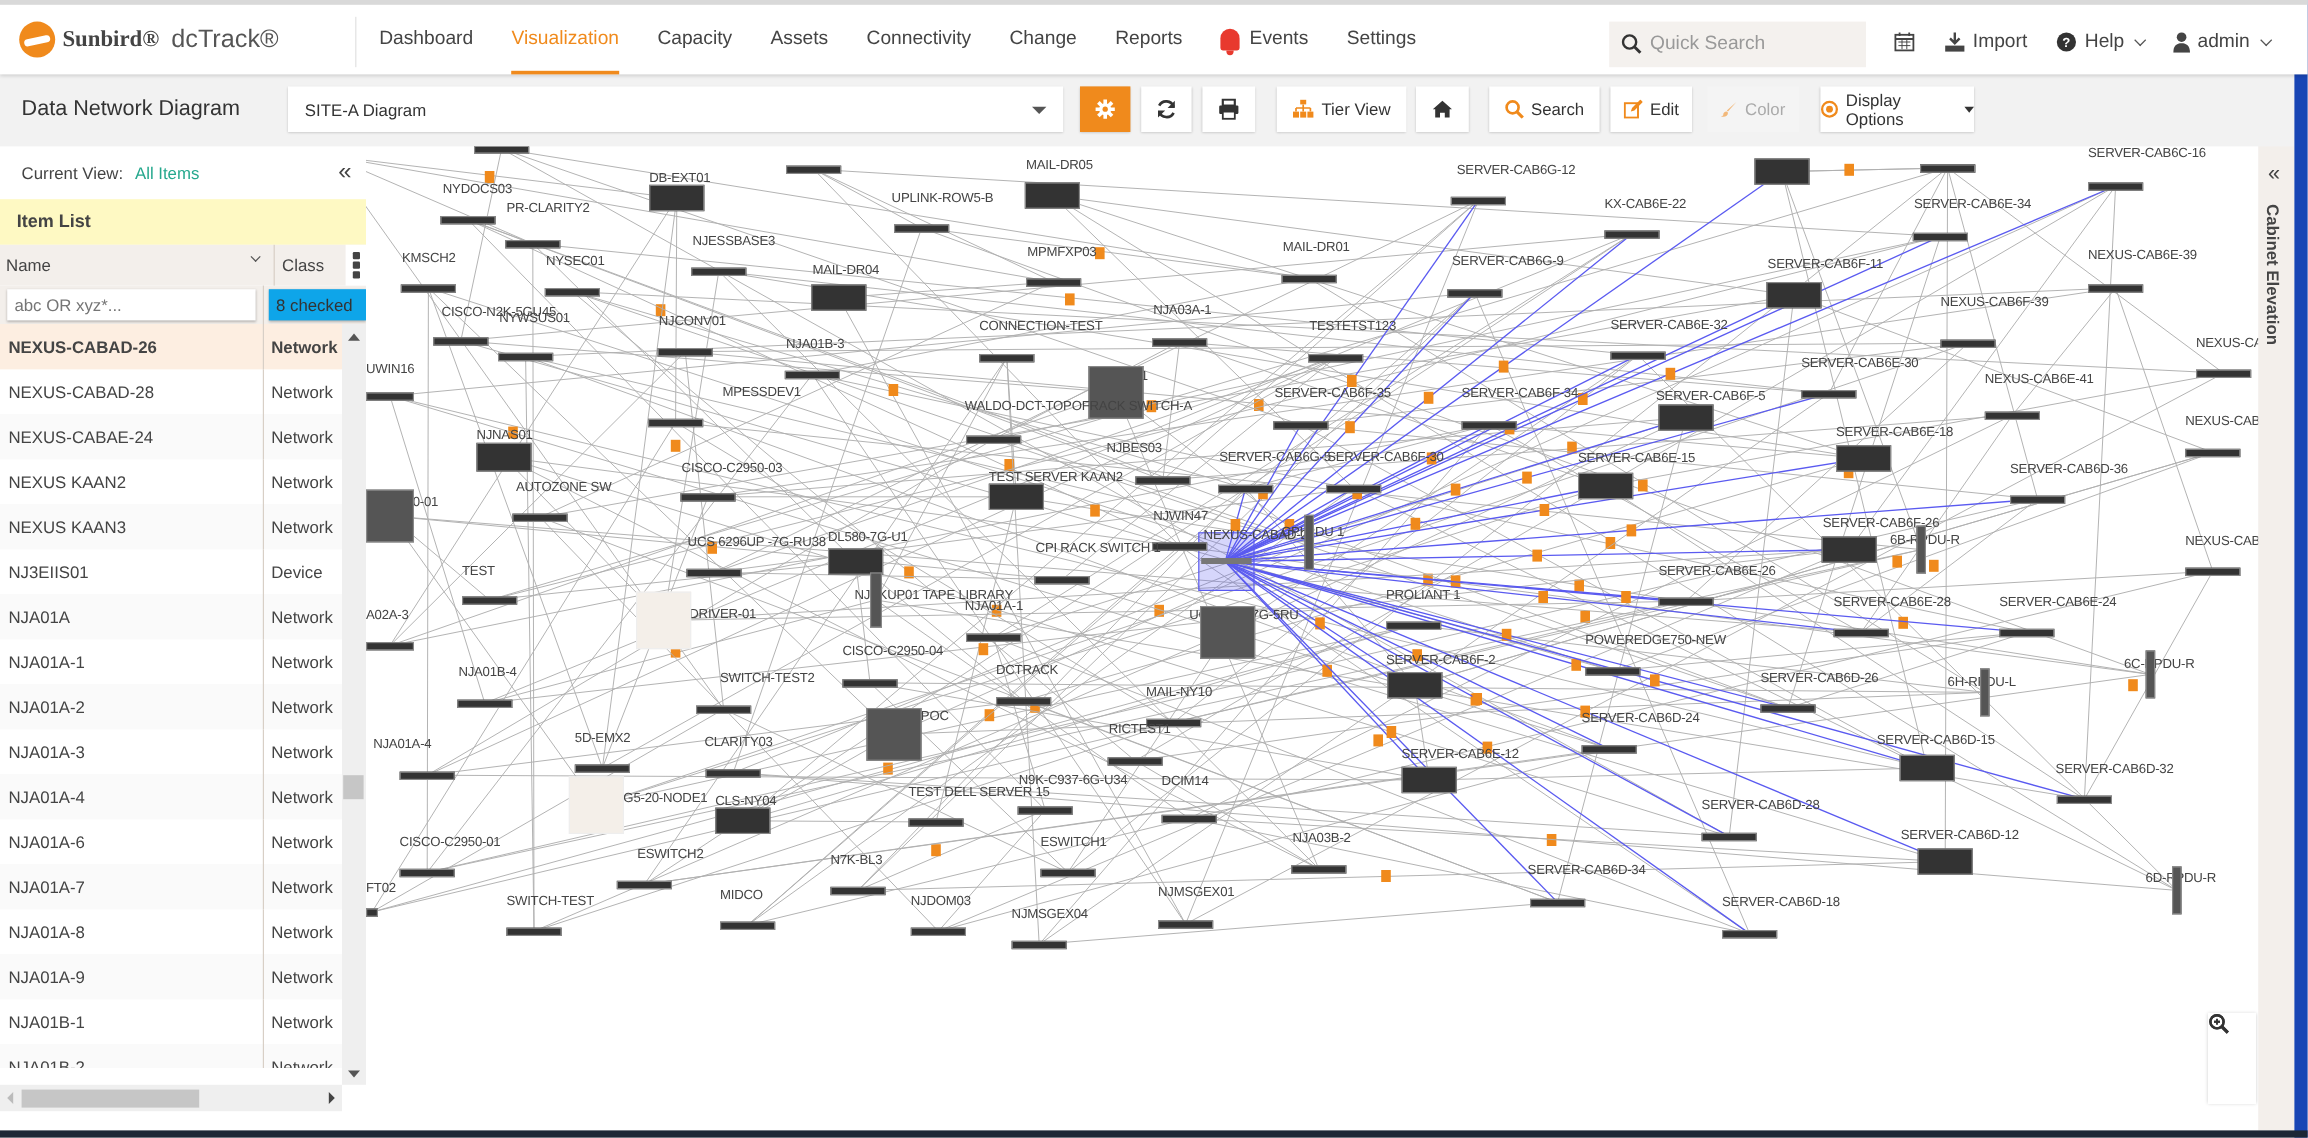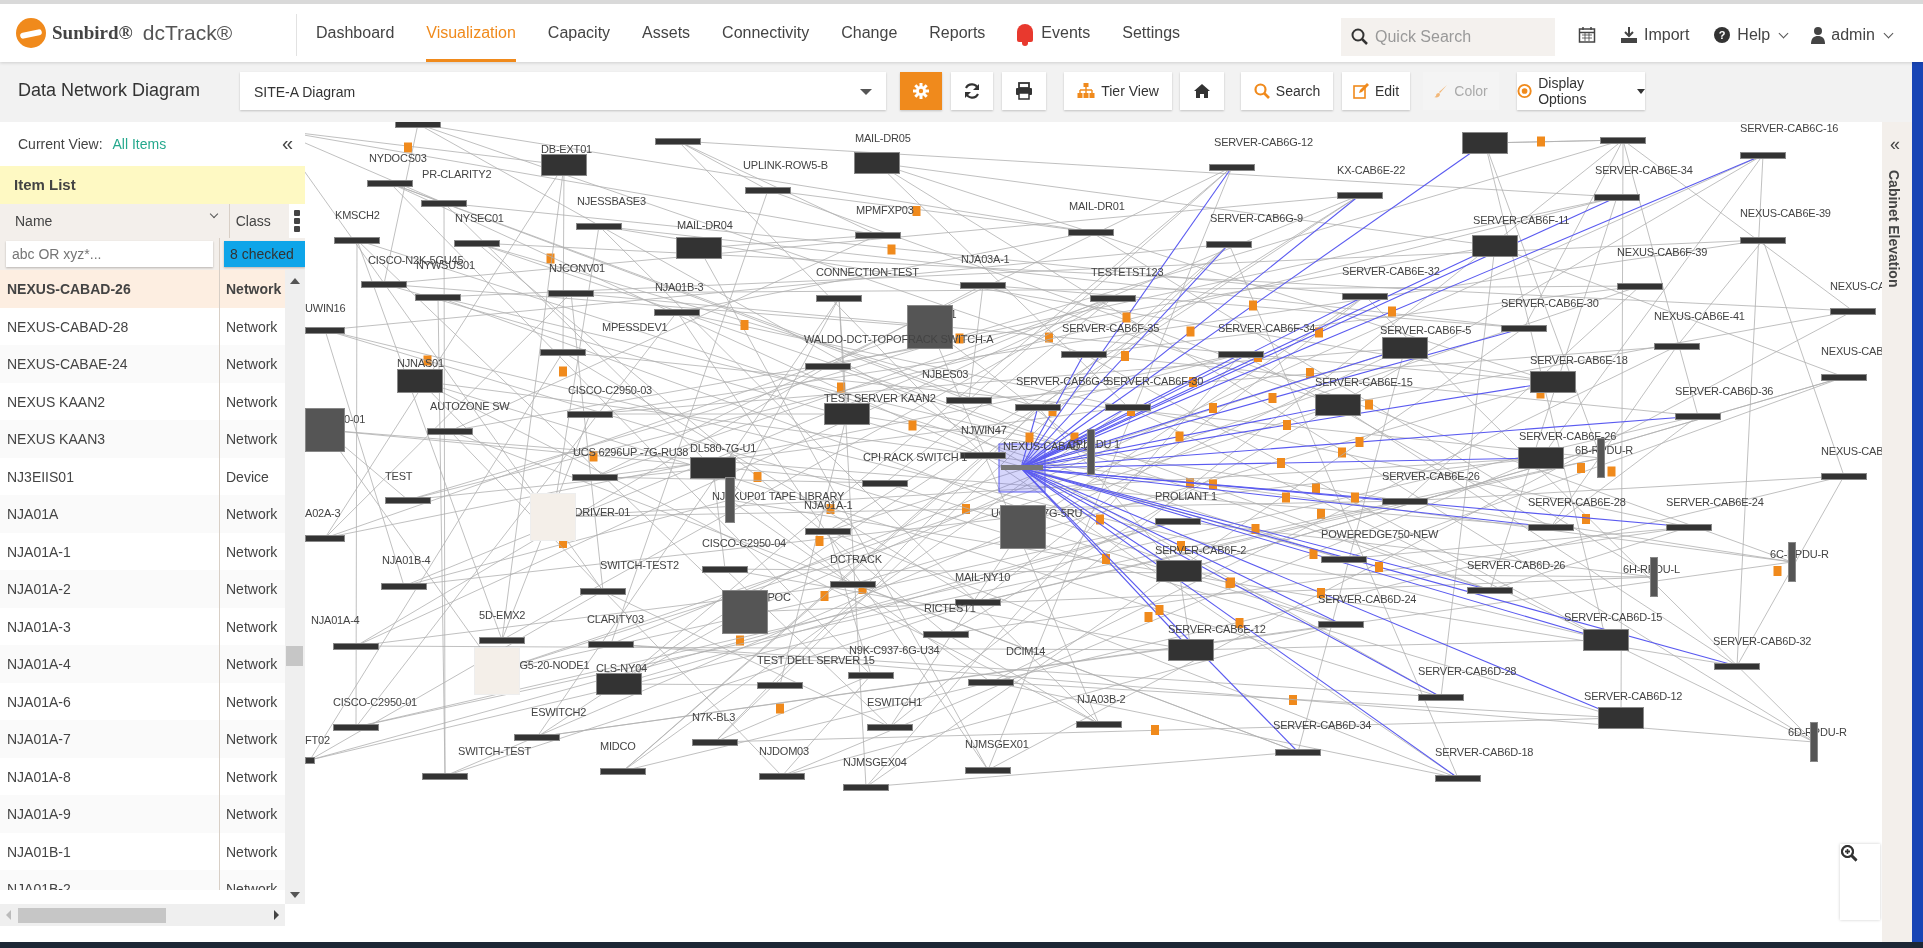--- a/index.html
+++ b/index.html
@@ -27,21 +27,21 @@
 .diagram-select .caret{position:absolute;right:14px;top:17px;border-left:6px solid transparent;border-right:6px solid transparent;border-top:6px solid #555}
 .tbtn{position:absolute;top:10px;height:38px;background:#fff;box-shadow:0 1px 2px rgba(0,0,0,.2);display:flex;align-items:center;justify-content:center;gap:6px;font-size:14px;color:#333;cursor:pointer}
 .tbtn.orange{background:#f08a1c}
 .tbtn.disabled{background:#f4f4f4;color:#aaa;box-shadow:none}
 #leftpanel{position:absolute;left:0;top:122px;width:305px;height:820px;background:#fff}
 .cv{height:44px;padding:14px 18px;font-size:14px;color:#444;position:relative}
 .cv .all{color:#25a88d;margin-left:6px}
 .collapse{position:absolute;right:12px;top:10px;font-size:20px;color:#444;cursor:pointer}
 .il-title{height:38px;background:#fef9c3;padding:10px 14px;font-weight:bold;font-size:15px;color:#444}
 .grid-head{display:flex;height:34px;background:#f3efeb;font-size:14px;color:#444}
-.gh-name{width:260px;padding:9px 15px;border-right:1px solid #d8cfc6;position:relative}
+.gh-name{width:260px;padding:9px 5px;border-right:1px solid #d8cfc6;position:relative}
 .gh-name .chev{position:absolute;right:12px;top:11px;width:6px;height:6px}
 .gh-class{width:66px;padding:9px 6px}
 .gh-menu{width:19px;background:#fff;display:flex;flex-direction:column;align-items:center;justify-content:center;gap:2px}
 .gh-menu i{display:block;width:6px;height:6px;background:#444;border-radius:1px}
 .filter-row{display:flex;height:32px;background:#f3efeb;align-items:center}
 .fname{width:220px;padding:0 6px;border-right:1px solid #d8cfc6;height:32px;display:flex;align-items:center}
 .fname input{width:207px;height:26px;border:none;box-shadow:0 1px 2px rgba(0,0,0,.25);font-size:14px;padding:4px 6px;color:#999;font-family:"Liberation Sans",sans-serif}
 .fclass{flex:1;padding:0 0 0 4px}
 .fclass div{height:26px;background:#0ea5e9;box-shadow:0 1px 2px rgba(0,0,0,.25);font-size:14px;padding:5px 6px;color:#333;white-space:nowrap;overflow:hidden}
 .rows{position:absolute;left:0;top:148px;width:285px;height:620px;overflow:hidden}
@@ -781,41 +781,41 @@
       <div class="node-label" style="left: 291px; top: 540px;">CLS-NY04</div>
       <div class="dev" style="left: 291px; top: 551px; width: 46px; height: 22px;"></div>
       <div class="node-label" style="left: 452px; top: 532px;">TEST DELL SERVER 15</div>
       <div class="dev" style="left: 452px; top: 559.5px; width: 46px; height: 7px;"></div>
       <div class="node-label" style="left: 544px; top: 522px;">N9K-C937-6G-U34</div>
       <div class="dev" style="left: 543px; top: 549.5px; width: 46px; height: 7px;"></div>
       <div class="node-label" style="left: 650px; top: 449px;">MAIL-NY10</div>
       <div class="dev" style="left: 650px; top: 476.5px; width: 46px; height: 7px;"></div>
       <div class="node-label" style="left: 619px; top: 480px;">RICTEST1</div>
       <div class="dev" style="left: 618px; top: 508.5px; width: 46px; height: 7px;"></div>
-      <div class="node-label" style="left: 701px; top: 523px;">DCIM14</div>
+      <div class="node-label" style="left: 663px; top: 523px;">DCIM14</div>
       <div class="dev" style="left: 663px; top: 556.5px; width: 46px; height: 7px;"></div>
       <div class="node-label" style="left: 28px; top: 574px;">CISCO-C2950-01</div>
       <div class="dev" style="left: 28px; top: 601.5px; width: 46px; height: 7px;"></div>
       <div class="node-label" style="left: 209px; top: 584px; padding-left: 17px;">ESWITCH2</div>
       <div class="dev" style="left: 209px; top: 611.5px; width: 46px; height: 7px;"></div>
       <div class="node-label" style="left: 387px; top: 589px;">N7K-BL3</div>
       <div class="dev" style="left: 387px; top: 616.5px; width: 46px; height: 7px;"></div>
       <div class="node-label" style="left: 562px; top: 574px;">ESWITCH1</div>
       <div class="dev" style="left: 562px; top: 601.5px; width: 46px; height: 7px;"></div>
       <div class="node-label" style="left: 772px; top: 571px;">NJA03B-2</div>
       <div class="dev" style="left: 771px; top: 598.5px; width: 46px; height: 7px;"></div>
       <div class="node-label" style="left: 660px; top: 616px;">NJMSGEX01</div>
       <div class="dev" style="left: 660px; top: 644.5px; width: 46px; height: 7px;"></div>
       <div class="node-label" style="left: 538px; top: 634px;">NJMSGEX04</div>
       <div class="dev" style="left: 538px; top: 661.5px; width: 46px; height: 7px;"></div>
       <div class="node-label" style="left: 454px; top: 623px;">NJDOM03</div>
       <div class="dev" style="left: 454px; top: 650.5px; width: 46px; height: 7px;"></div>
       <div class="node-label" style="left: 295px; top: 618px;">MIDCO</div>
       <div class="dev" style="left: 295px; top: 645.5px; width: 46px; height: 7px;"></div>
-      <div class="node-label" style="left: 117px; top: 623px; margin-left: 36px;">SWITCH-TEST</div>
+      <div class="node-label" style="left: 117px; top: 623px;">SWITCH-TEST</div>
       <div class="dev" style="left: 117px; top: 650.5px; width: 46px; height: 7px;"></div>
       <div class="node-label" style="left: 0px; top: 612px;">FT02</div>
       <div class="dev" style="left: 0px; top: 634.5px; width: 10px; height: 7px;"></div>
       <div class="node-label" style="left: 909px; top: 14px;">SERVER-CAB6G-12</div>
       <div class="dev" style="left: 904px; top: 41.5px; width: 46px; height: 7px;"></div>
       <div class="node-label" style="left: 1032px; top: 42px;">KX-CAB6E-22</div>
       <div class="dev" style="left: 1032px; top: 69.5px; width: 46px; height: 7px;"></div>
       <div class="node-label" style="left: 905px; top: 90px;">SERVER-CAB6G-9</div>
       <div class="dev" style="left: 901px; top: 118.5px; width: 46px; height: 7px;"></div>
       <div class="node-label" style="left: 1157px; top: -10px;">SERVER-CAB6F-8</div>

